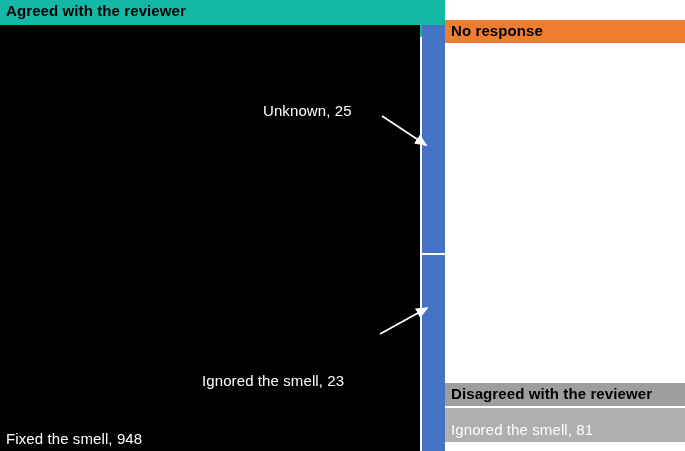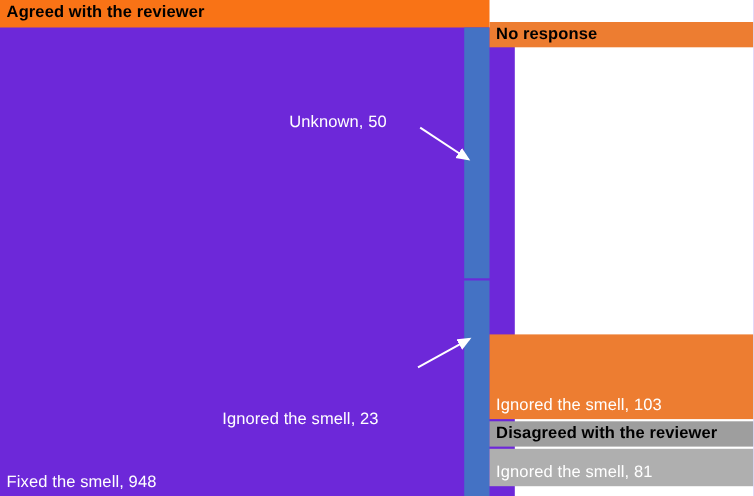--- a/index.html
+++ b/index.html
@@ -26,50 +26,47 @@
     font-size:15px;color:#ffffff;
     white-space:nowrap;letter-spacing:0.1px;
   }
   #arrow-overlay{position:absolute;left:0;top:0;width:685px;height:451px;pointer-events:none;}
 </style>
 </head>
 <body>
 
 <div id="treemap">
 
-  <div class="cell" style="left:0;top:0;width:445px;height:37px;background:#f97316;">
+  <div class="cell" style="left:0;top:0;width:445px;height:37px;background:#14b8a6;">
     <span class="hdr-label">Agreed with the reviewer</span>
   </div>
 
-  <div class="cell" style="left:0;top:25px;width:468px;height:426px;background:#6d28d9;">
+  <div class="cell" style="left:0;top:25px;width:420px;height:426px;background:#000000;">
     <span class="cell-label">Fixed the smell, 948</span>
   </div>
 
   <div class="cell" style="left:422px;top:25px;width:23px;height:228px;background:#4472C4;"></div>
 
   <div class="cell" style="left:422px;top:255px;width:23px;height:196px;background:#4472C4;"></div>
 
   <div class="cell" style="left:445px;top:0;width:240px;height:23px;background:#ED7D31;margin-top:20px;">
     <span class="hdr-label">No response</span>
   </div>
 
 
-  <div class="cell" style="left:445px;top:304px;width:240px;height:77px;background:#ED7D31;">
-    <span class="cell-label">Ignored the smell, 103</span>
-  </div>
 
   <div class="cell" style="left:445px;top:383px;width:240px;height:23px;background:#9E9E9E;text-align:center;">
     <span class="hdr-label">Disagreed with the reviewer</span>
   </div>
 
   <div class="cell" style="left:445px;top:408px;width:240px;height:34px;background:#AFAFAF;">
     <span class="cell-label">Ignored the smell, 81</span>
   </div>
 
-  <div class="annotation" style="left:263px;top:102px;">Unknown, 50</div>
+  <div class="annotation" style="left:263px;top:102px;">Unknown, 25</div>
 
   <div class="annotation" style="left:202px;top:326px;margin-top:46px;">Ignored the smell, 23</div>
 
   <svg id="arrow-overlay" viewBox="0 0 685 451" xmlns="http://www.w3.org/2000/svg">
     <defs>
       <marker id="ah" markerWidth="8" markerHeight="8" refX="6" refY="3" orient="auto" markerUnits="strokeWidth">
         <path d="M0,0 L7,3 L0,6 Z" fill="#ffffff"></path>
       </marker>
     </defs>
     <line x1="382" y1="116" x2="426" y2="145" stroke="#ffffff" stroke-width="1.8" marker-end="url(#ah)"></line>

